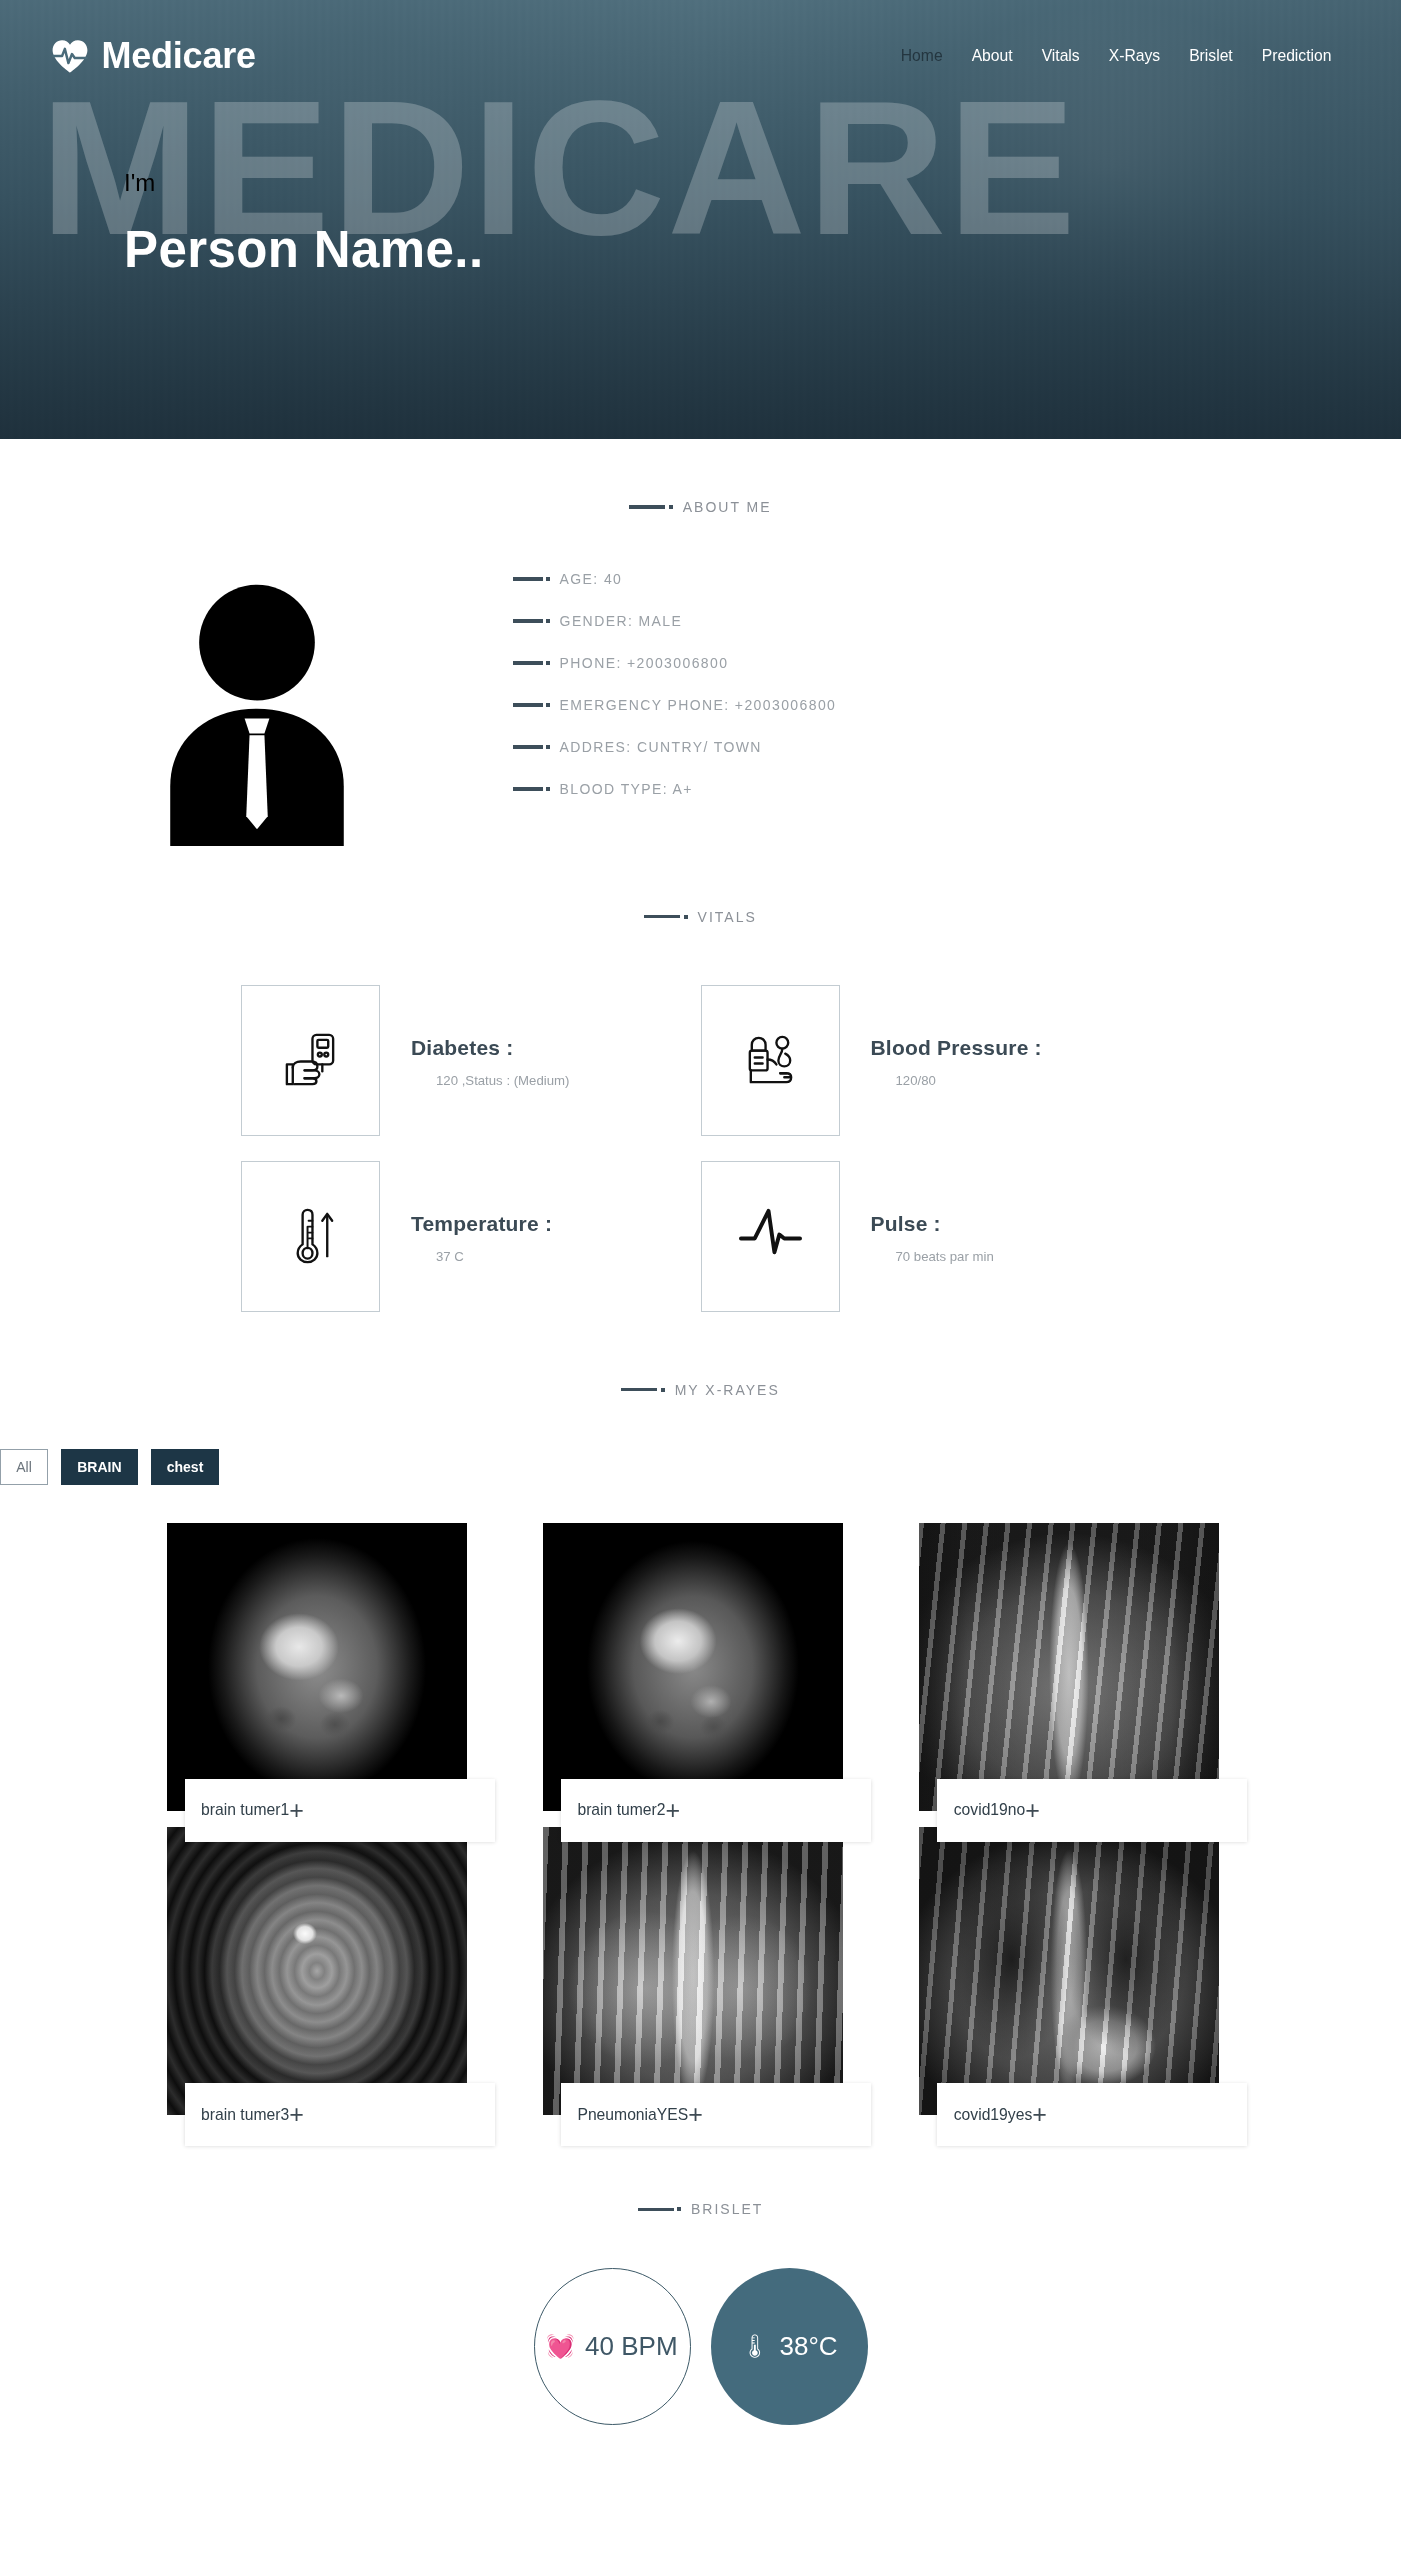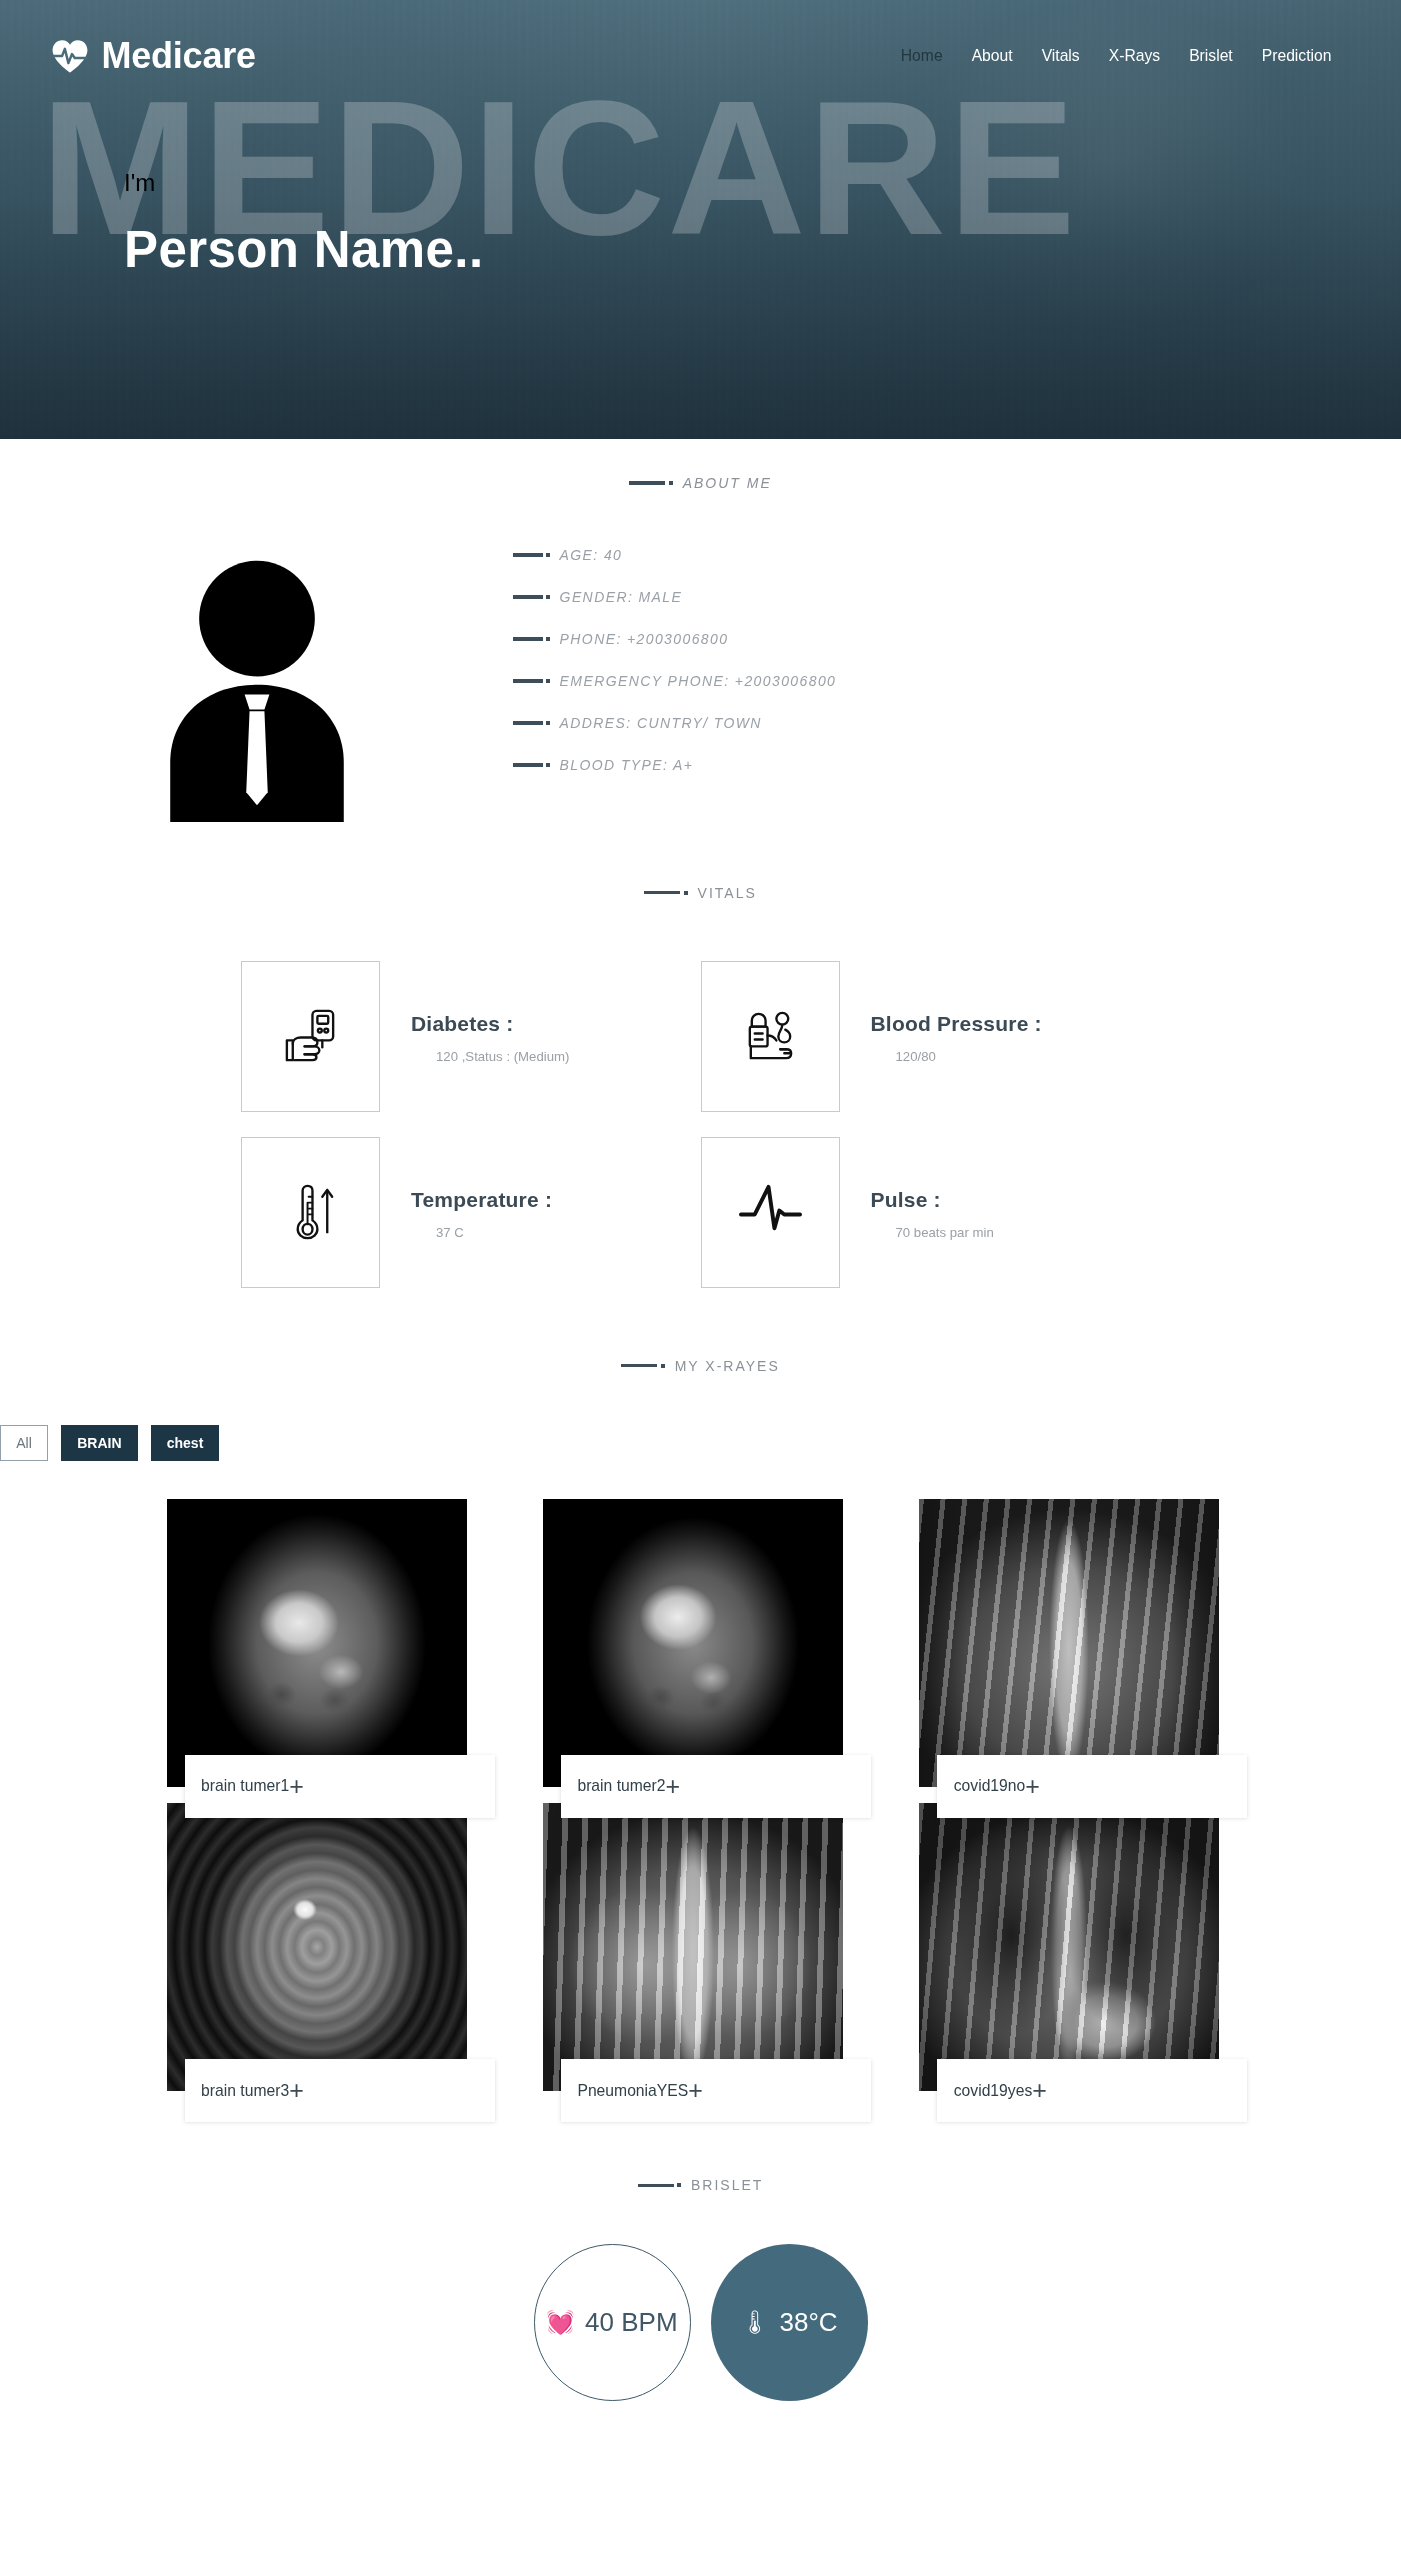--- a/index.html
+++ b/index.html
@@ -99,21 +99,21 @@
     gap:0; margin:0 auto;
   }
   .sec-dash { width:36px; height:3.3px; background:#3d4e5a; display:block; }
   .sec-dot { width:4.1px; height:4.1px; background:#3d4e5a; margin-left:3.3px; display:block; }
   .sec-text {
     margin-left:10px;
     font-size:14px; letter-spacing:2px; color:#8b9097; text-transform:uppercase;
   }
 
   
-  .about { padding-top:36px;font-style:italic; }
+  .about { padding-top:60px; }
   .about-grid {
     display:flex;
     padding:51px 0 0 0;
   }
   .avatar-col { width:513px; display:flex; justify-content:center; padding-top:11.6px;}
   .avatar { width:200px; height:268px; display:block; }
 
   .info-col { padding-top:5px; }
   .info-row { display:flex; align-items:center; margin-bottom:26px; }
   .info-dash { width:30px; height:3.3px; background:#3d4e5a; display:block; }

